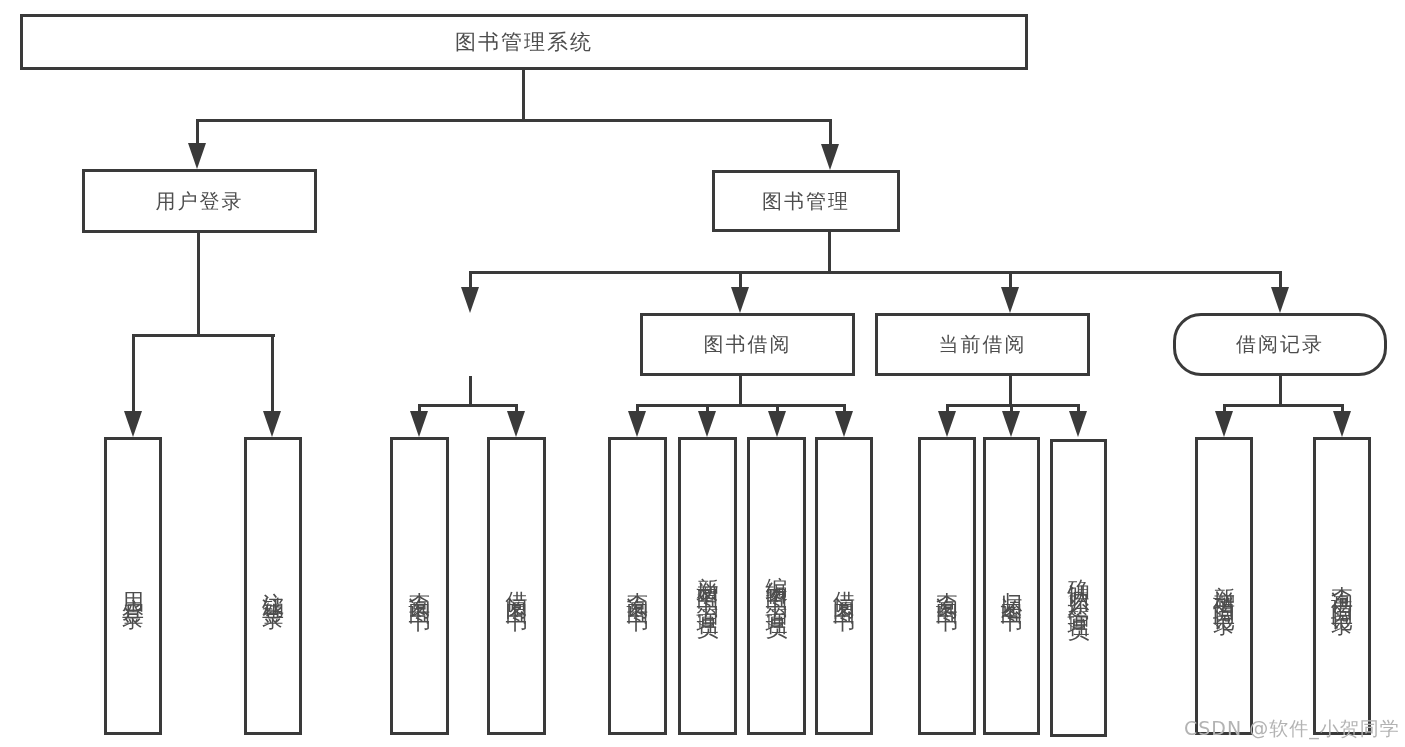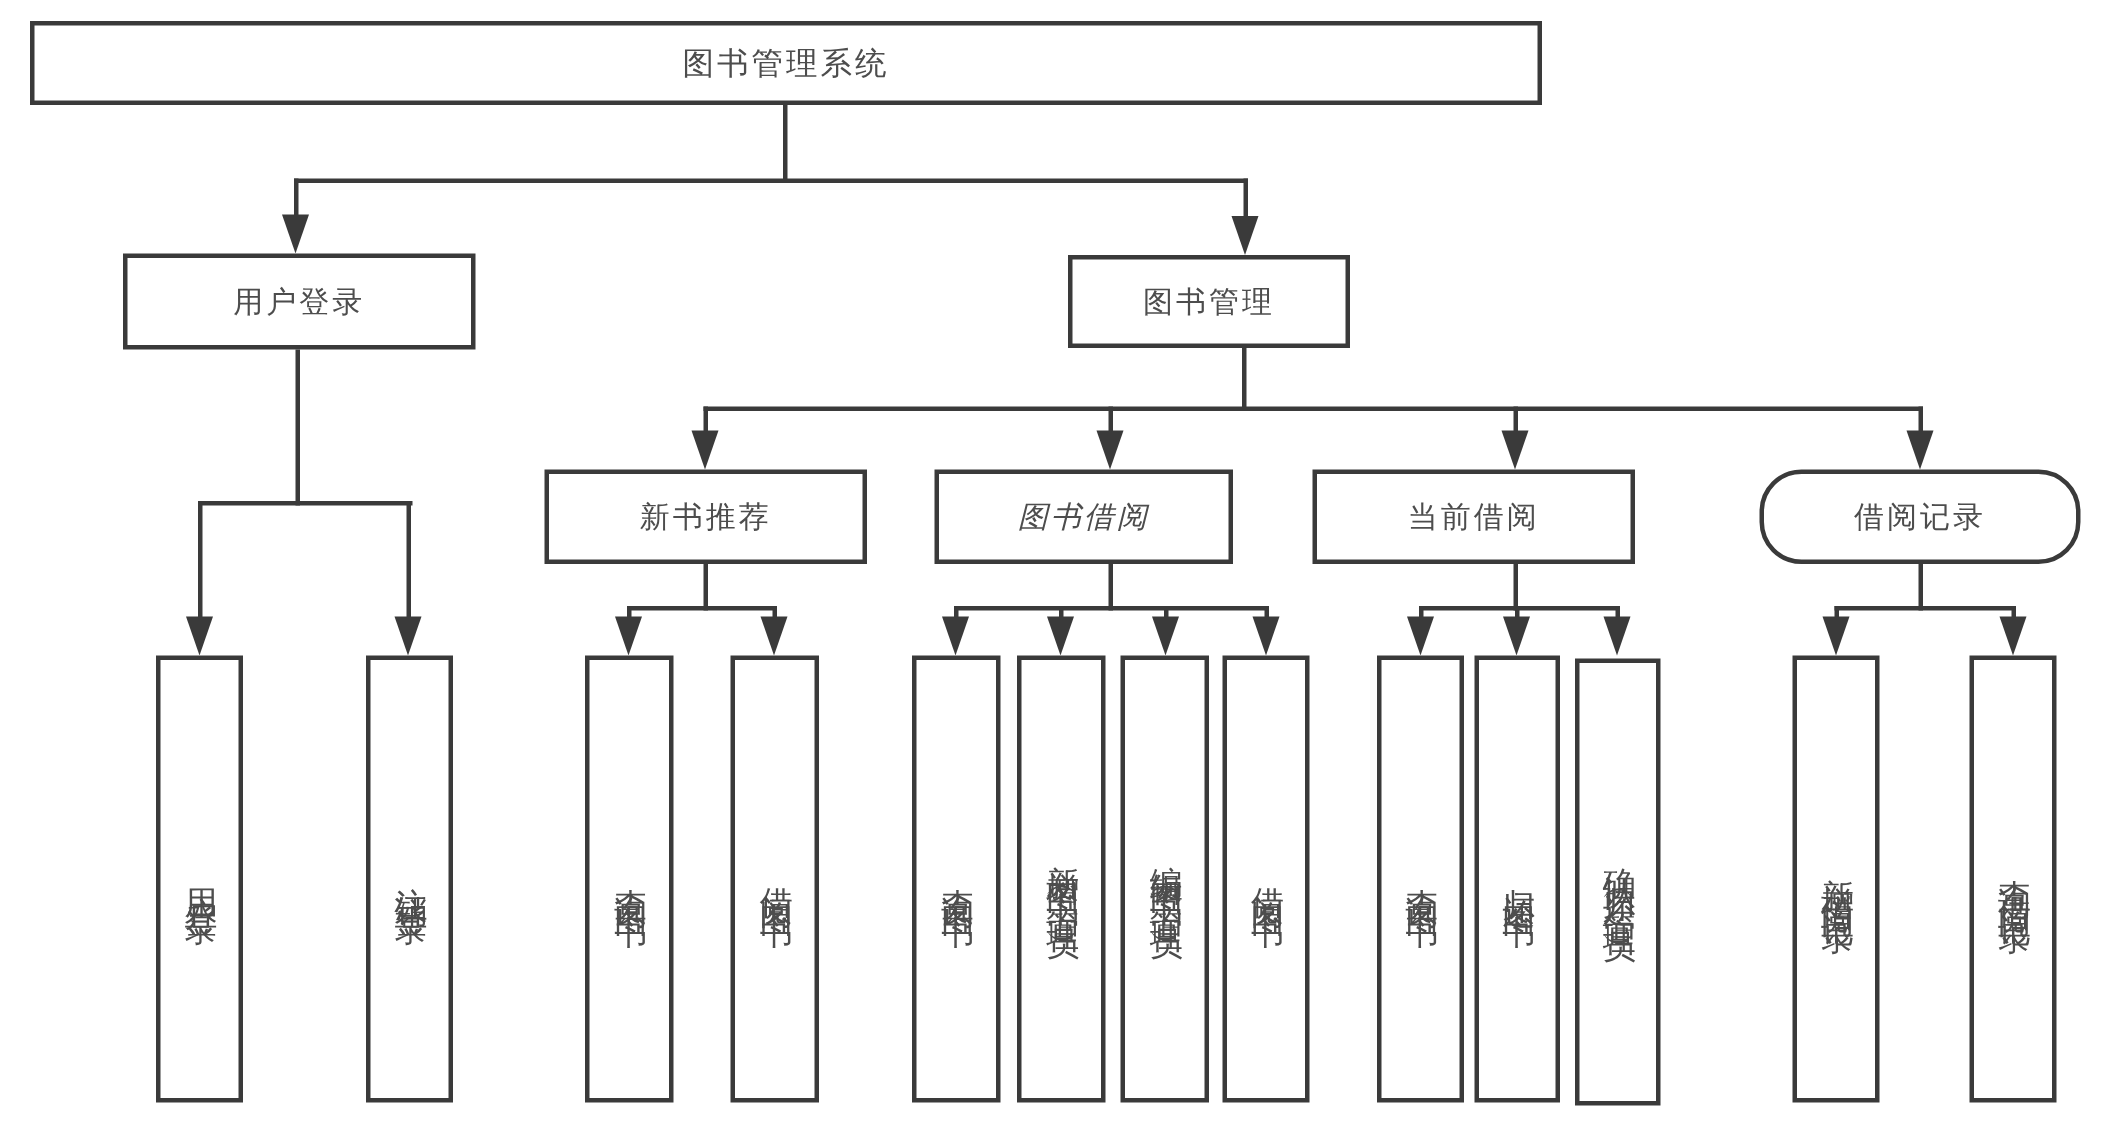--- a/index.html
+++ b/index.html
@@ -65,24 +65,21 @@
 
   <div class="vl" style="left:469px;top:271px;height:30px;"></div>
   <div class="ah" style="left:461px;top:287px;"></div>
   <div class="vl" style="left:739px;top:271px;height:30px;"></div>
   <div class="ah" style="left:731px;top:287px;"></div>
   <div class="vl" style="left:1009px;top:271px;height:30px;"></div>
   <div class="ah" style="left:1001px;top:287px;"></div>
   <div class="vl" style="left:1279px;top:271px;height:30px;"></div>
   <div class="ah" style="left:1271px;top:287px;"></div>
 
-  <div class="box hlabel" style="left:363px;top:313px;width:215px;height:63px;">
-    <span>新书推荐</span>
-  </div>
-  <div class="box hlabel" style="left:623px;top:313px;width:199px;height:63px;font-style:italic;">
+  <div class="box hlabel" style="left:640px;top:313px;width:215px;height:63px;">
     <span>图书借阅</span>
   </div>
   <div class="box hlabel" style="left:875px;top:313px;width:215px;height:63px;">
     <span>当前借阅</span>
   </div>
   <div class="box hlabel" style="left:1173px;top:313px;width:214px;height:63px;border-radius:28px;">
     <span>借阅记录</span>
   </div>
 
   <div class="vl" style="left:469px;top:376px;height:31px;"></div>
@@ -158,14 +155,15 @@
     <span>确认归还（管理员）</span>
   </div>
 
   <div class="box leaf" style="left:1195px;top:437px;width:58px;height:298px;">
     <span>新增借阅记录</span>
   </div>
   <div class="box leaf" style="left:1313px;top:437px;width:58px;height:298px;">
     <span>查询借阅记录</span>
   </div>
 
+  <div class="watermark">CSDN @软件_小贺同学</div>
 
 </div>
 
 </body></html>

